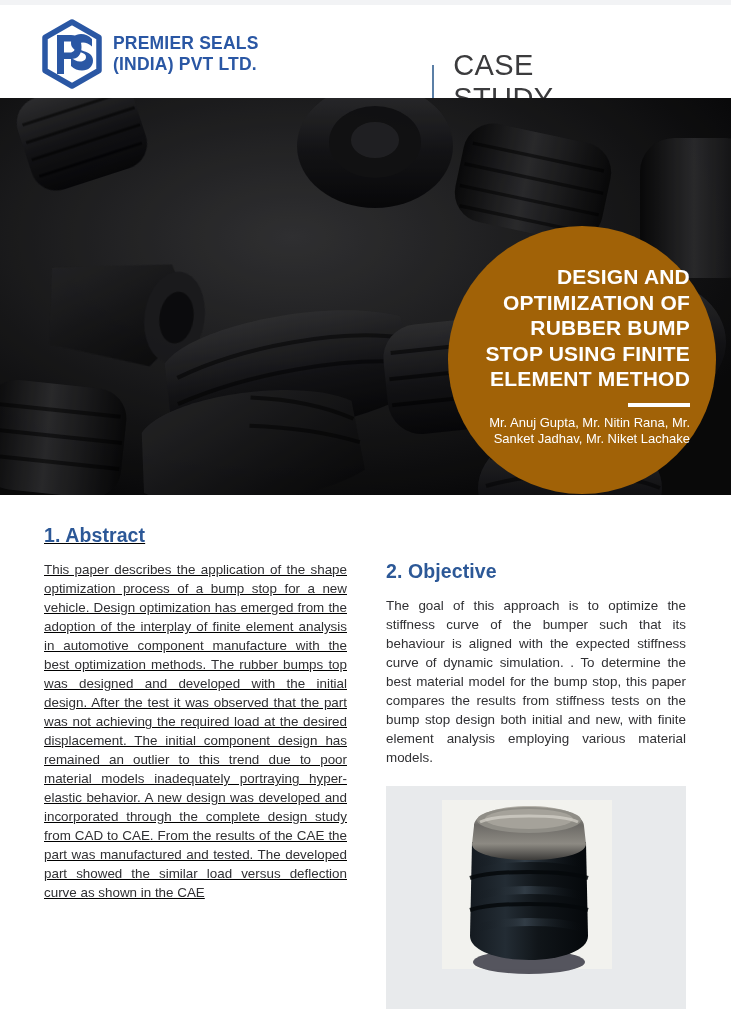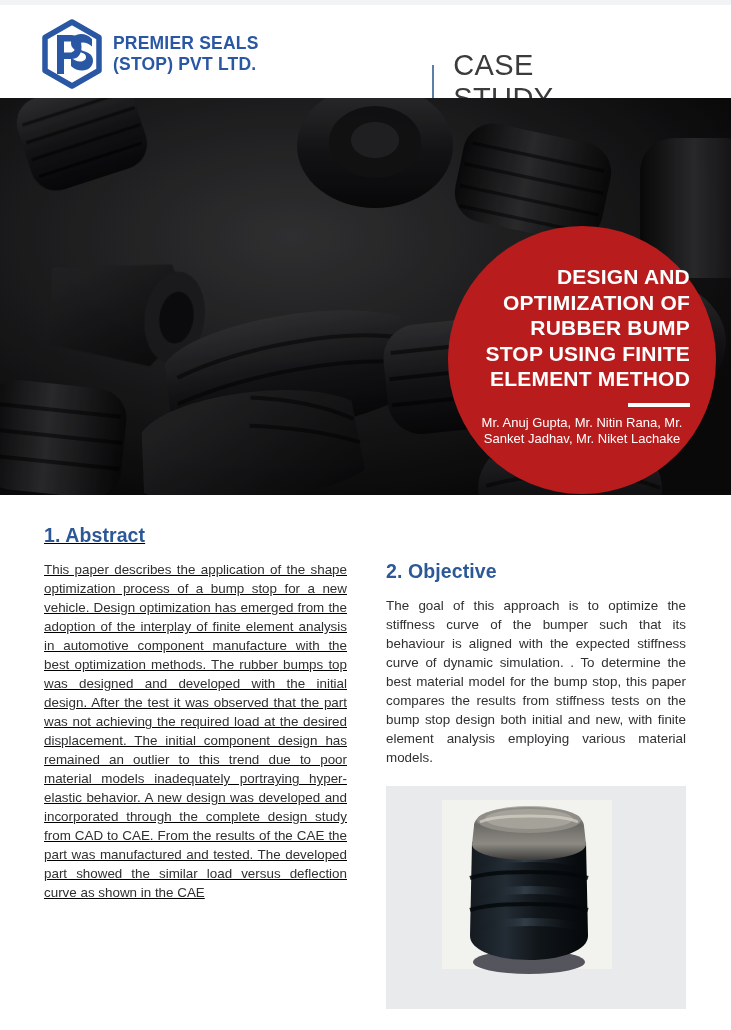--- a/index.html
+++ b/index.html
@@ -29,32 +29,32 @@
   .cs-label{font-size:29px;color:#3b3b3d;letter-spacing:.4px;font-weight:normal;
     font-family:"Liberation Sans", sans-serif;}
 
   
   .hero{position:absolute;left:0;top:98px;width:731px;height:397px;overflow:hidden;background:#000;}
   .hero svg{display:block;width:731px;height:397px;}
 
   
   .title-circle{
     position:absolute;left:448px;top:226px;width:268px;height:268px;border-radius:50%;
-    background:#b91c1c;z-index:5;
+    background:#a16207;z-index:5;
     box-sizing:border-box;
     padding:38px 26px 0 26px;
     text-align:right;
   }
   .circle-title{
     color:#ffffff;font-weight:bold;font-size:21px;line-height:25.5px;letter-spacing:.2px;
     text-align:right;text-transform:uppercase;
     font-family:"Liberation Sans", sans-serif;
   }
   .circle-rule{width:62px;height:4px;background:#ffffff;margin:11px 0 8px auto;}
-  .circle-authors{color:#ffffff;font-size:13px;line-height:16.5px;text-align:center;
+  .circle-authors{color:#ffffff;font-size:13px;line-height:16.5px;text-align:right;
     font-family:"Liberation Sans", sans-serif;}
 
   
   .col-left{position:absolute;left:44px;top:524px;width:303px;text-decoration:underline;}
   .col-right{position:absolute;left:386px;top:560px;width:300px;}
 
   h2.sec{
     font-size:19.5px;font-weight:bold;color:#2c5897;margin:0 0 13px 0;letter-spacing:.1px;
     font-family:"Liberation Sans", sans-serif;
   }
@@ -87,21 +87,21 @@
                    M24 22.5 L30 22.5 C33.5 22.5 35 24.8 35 28 C35 31.2 33.5 33.5 30 33.5 L24 33.5 Z" fill="#2A57A4"></path>
 
           <path d="M52 20 C49 16.5 45 15 41 15 C35 15 31 18.5 31 24 C31 29.5 35.5 31.5 40 33
                    C44 34.3 46 35.3 46 38 C46 40.8 43.5 42.5 40 42.5 C36.5 42.5 33.5 41 31 38.3
                    L31 47 C34 50 38 51.5 42 51.5 C48.5 51.5 53 47.5 53 41.5 C53 35.8 48.5 33.6 44 32.2
                    C40 30.9 38 29.8 38 27.3 C38 24.9 40 23.4 43 23.4 C46 23.4 49 24.8 52 27.6 Z" fill="#2A57A4"></path>
         </svg>
       </span>
       <span class="logo-text">
         <div>PREMIER SEALS</div>
-        <div>(STOP) PVT LTD.</div>
+        <div>(INDIA) PVT LTD.</div>
       </span>
     </div>
 
     <div class="case-study">
       <span class="cs-bar"></span>
       <span class="cs-label">CASE STUDY</span>
     </div>
   </div>
 
   <div class="hero">

